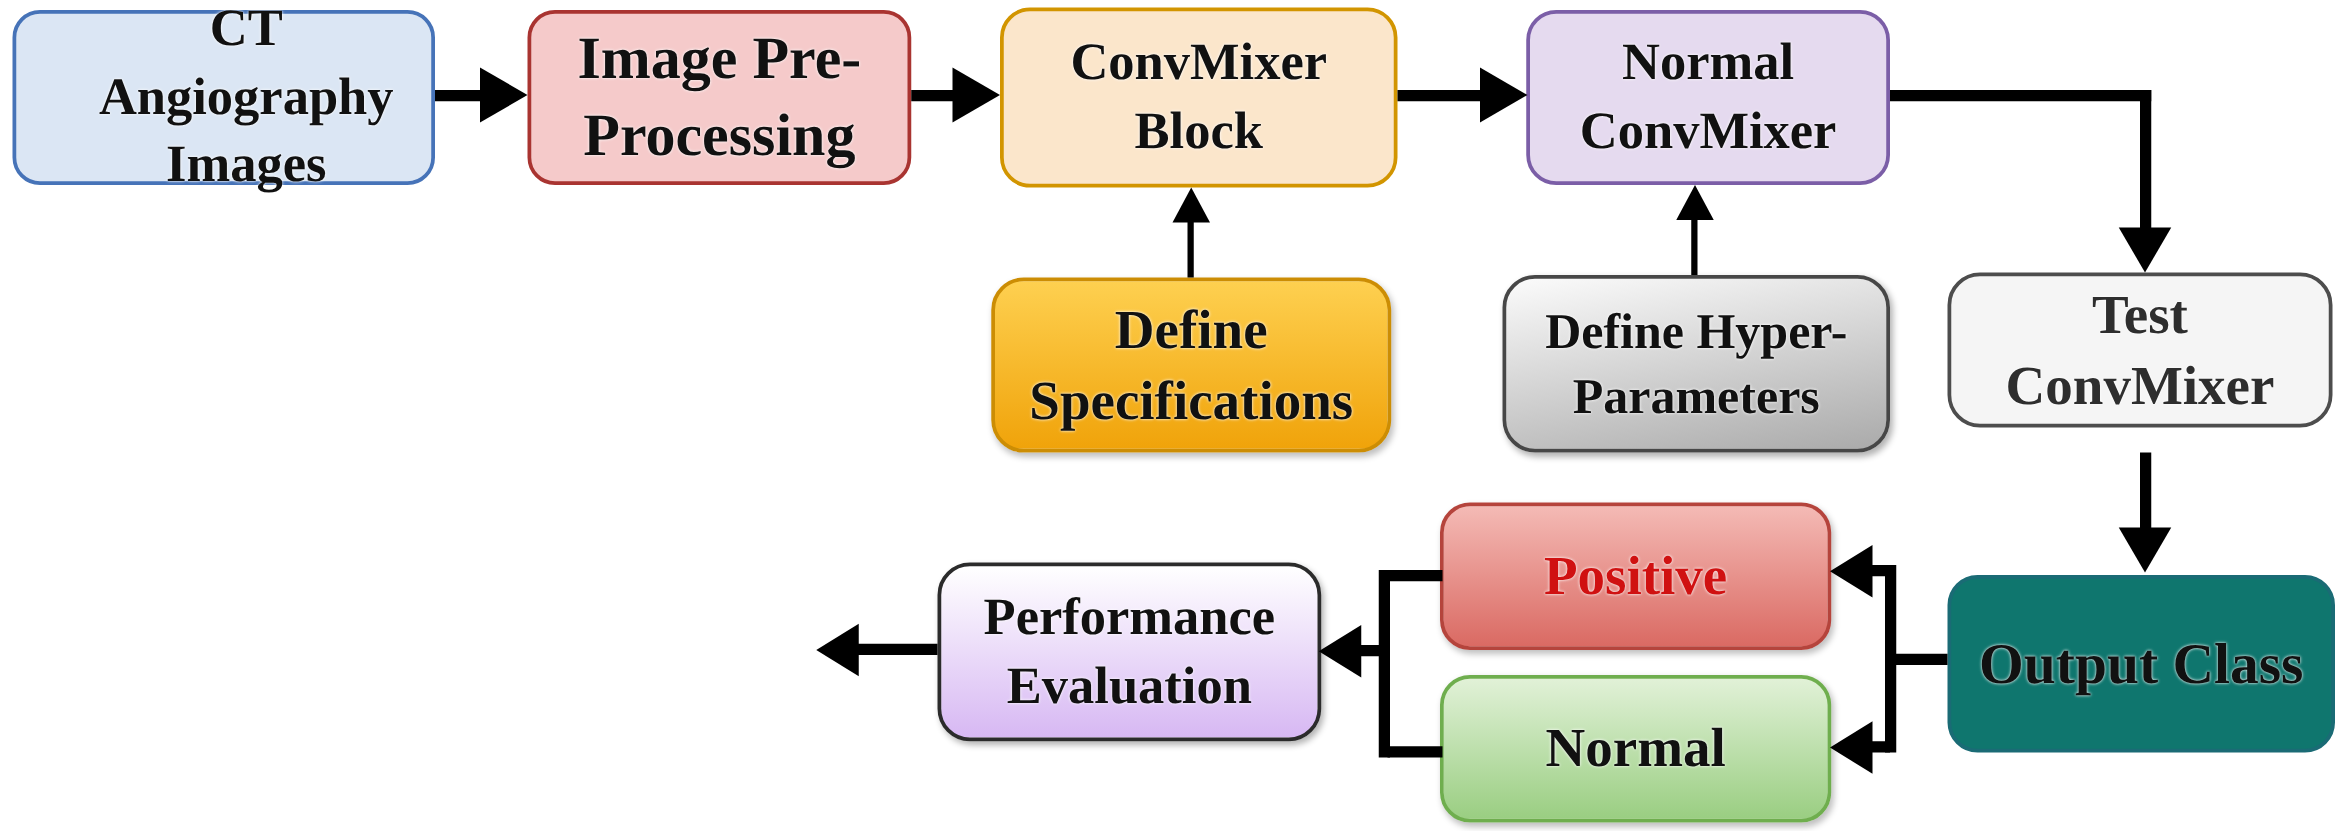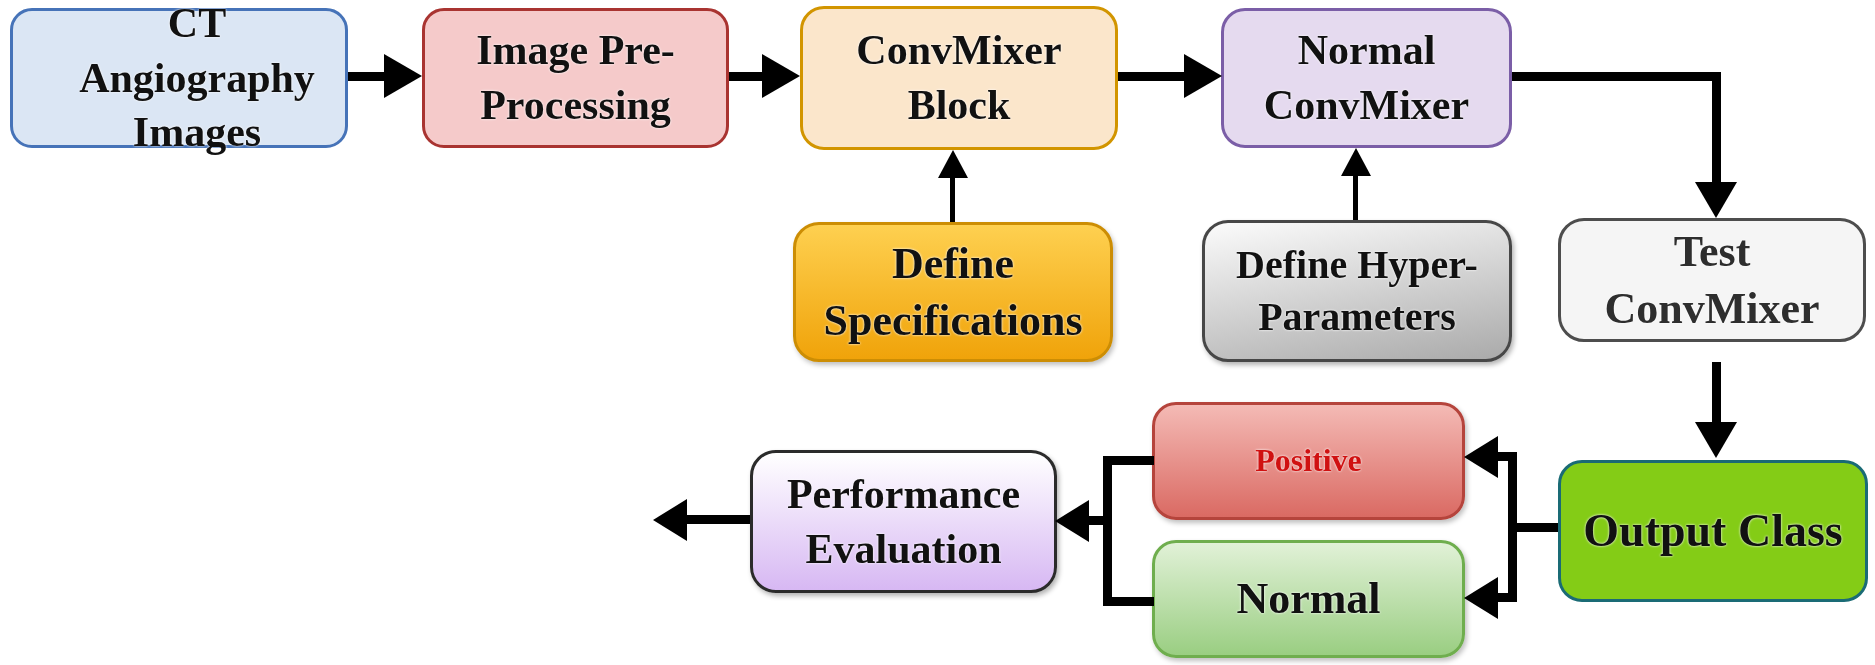--- a/index.html
+++ b/index.html
@@ -11,31 +11,31 @@
   .node{
     position:absolute;display:flex;align-items:center;justify-content:center;
     text-align:center;font-weight:bold;color:#111;box-sizing:border-box;
     line-height:1.30;
   }
   .node .lbl{
     white-space:pre-line;
     text-shadow:0 0 2px rgba(255,255,255,.85),0 0 3px rgba(255,255,255,.55);
   }
   .n-ct       {left:10px;  top:8px;   width:338px;height:140px;border:3px solid #4673b8;border-radius:22px;background:#dbe6f4;font-size:42px;padding-left:36px;}
-  .n-pre      {left:422px; top:8px;   width:307px;height:140px;border:3px solid #a93431;border-radius:22px;background:#f5caca;font-size:42px;}
+  .n-pre      {left:422px; top:8px;   width:307px;height:140px;border:3px solid #a93431;border-radius:22px;background:#f5caca;font-size:48px;}
   .n-block    {left:800px; top:6px;   width:318px;height:144px;border:3px solid #d29500;border-radius:24px;background:#fbe6cb;font-size:42px;}
   .n-train    {left:1221px;top:8px;   width:291px;height:140px;border:3px solid #7b5ea7;border-radius:24px;background:#e5daef;font-size:42px;}
   .n-spec     {left:793px; top:222px; width:320px;height:140px;border:3px solid #cc8d04;border-radius:26px;
                background:linear-gradient(#fed050,#f0a30a);font-size:44px;box-shadow:2px 3px 5px rgba(0,0,0,.25);}
   .n-hyper    {left:1202px;top:220px; width:310px;height:142px;border:3px solid #474747;border-radius:26px;
                background:linear-gradient(170deg,#fbfbfb,#aaaaaa);font-size:40px;box-shadow:2px 3px 5px rgba(0,0,0,.3);}
   .n-test     {left:1558px;top:218px; width:308px;height:124px;border:3px solid #4d4d4d;border-radius:26px;background:#f5f5f5;color:#2e2e2e;font-size:44px;}
-  .n-output   {left:1558px;top:460px; width:310px;height:142px;border:3px solid #1a6b75;border-radius:24px;background:#84cc16;font-size:46px;}
+  .n-output   {left:1558px;top:460px; width:310px;height:142px;border:3px solid #1a6b75;border-radius:24px;background:#0f766e;font-size:46px;}
   .n-positive {left:1152px;top:402px; width:313px;height:118px;border:3px solid #b5443c;border-radius:24px;
-               background:linear-gradient(#f4bab5,#da6a63);color:#d01111;font-size:32px;box-shadow:2px 3px 5px rgba(0,0,0,.25);align-items:center;}
+               background:linear-gradient(#f4bab5,#da6a63);color:#d01111;font-size:44px;box-shadow:2px 3px 5px rgba(0,0,0,.25);align-items:center;}
   .n-normal   {left:1152px;top:540px; width:313px;height:118px;border:3px solid #6fae4e;border-radius:24px;
                background:linear-gradient(#e1f1d7,#9ace82);font-size:44px;box-shadow:2px 3px 5px rgba(0,0,0,.25);justify-content:center;}
   .n-perf     {left:750px; top:450px; width:307px;height:143px;border:3px solid #2b2b2b;border-radius:26px;
                background:linear-gradient(#ffffff,#d7b8f3);font-size:42px;box-shadow:2px 3px 5px rgba(0,0,0,.3);}
   .n-xai      {left:197px; top:448px; width:460px;height:147px;border:4px solid #101010;border-radius:28px;background:#a9f3f8;font-size:40px;}
   
   .edge{position:absolute;left:0;top:0;width:0;height:0;}
   .hl{position:absolute;height:9px;background:#000;}
   .vl{position:absolute;width:9px;background:#000;}
   .vlt{position:absolute;width:5px;background:#000;}

